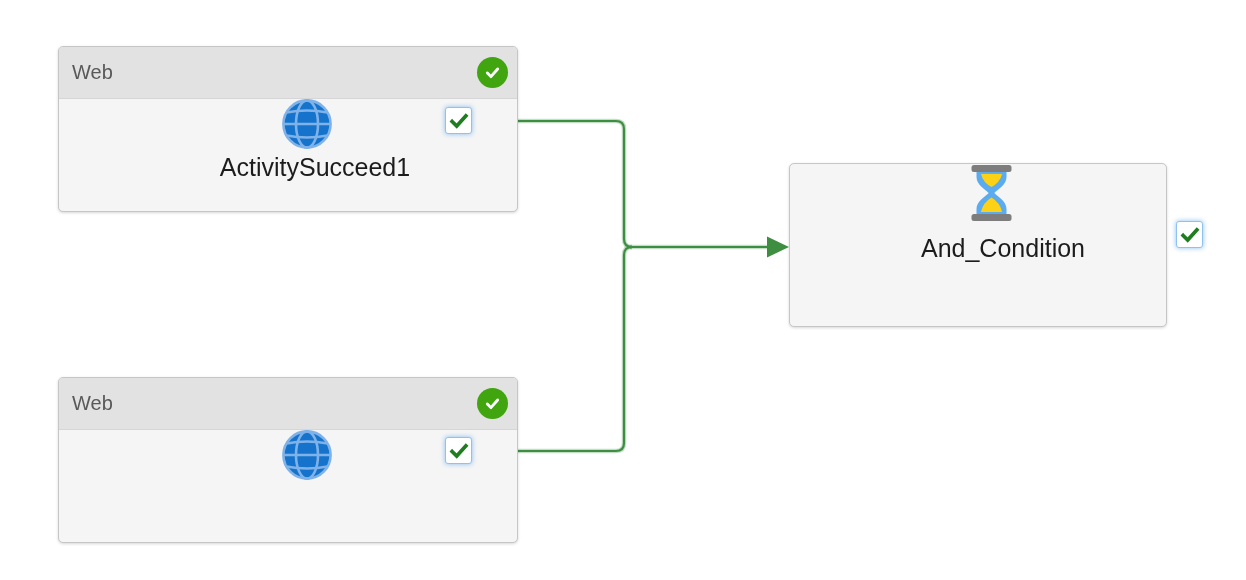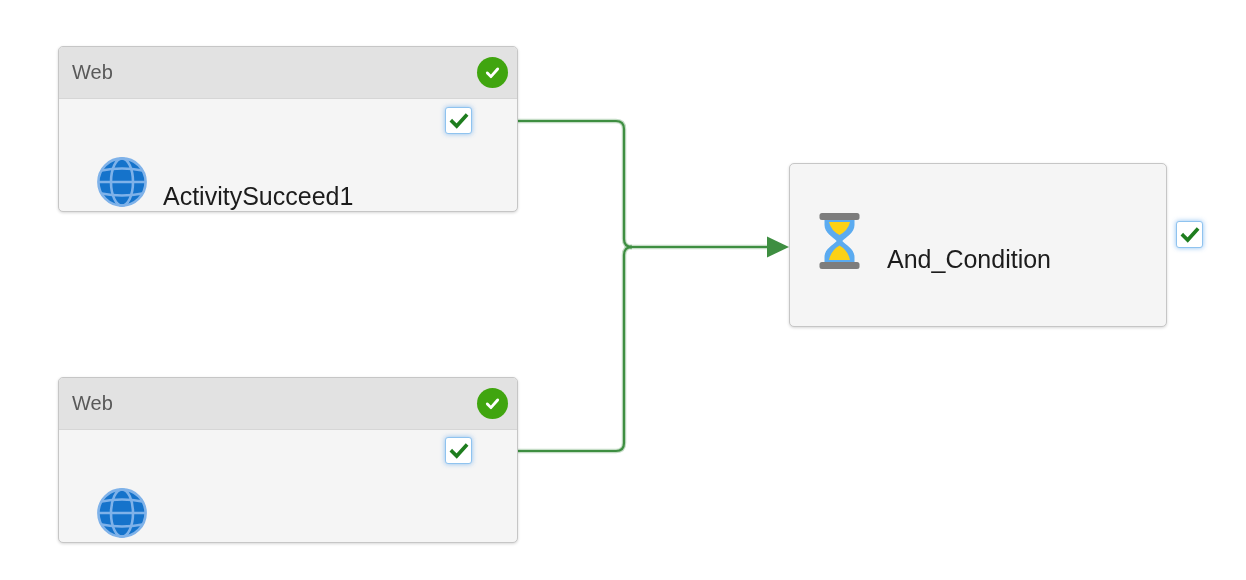--- a/index.html
+++ b/index.html
@@ -20,26 +20,26 @@
   .card-header{
     height:52px;background:#e2e2e2;border-bottom:1px solid #d6d6d6;
     display:flex;align-items:center;padding:0 9px 0 13px;box-sizing:border-box;
   }
   .card-title{flex:1;font-size:20px;color:#595959;}
   .status-badge{
     width:31px;height:31px;border-radius:50%;background:#40a50f;
     display:flex;align-items:center;justify-content:center;flex:0 0 auto;
   }
   .card-body{
-    height:112px;display:flex;align-items:flex-end;padding-left:38px;box-sizing:border-box;
+    height:112px;display:flex;align-items:center;padding-left:38px;box-sizing:border-box;flex-direction:column;
   }
   .activity-name{font-size:25px;color:#1c1c1c;margin-left:16px;white-space:nowrap;}
 
   #node-wait{left:789px;top:163px;width:378px;height:164px;}
-  #node-wait .card-body{height:110px;padding-left:26px;}
+  #node-wait .card-body{height:110px;padding-left:26px;gap:8px;}
   #node-wait .activity-name{margin-left:24px;}
   #node-web1{left:58px;top:46px;}
   #node-web2{left:58px;top:377px;}
 
   .connector{
     position:absolute;width:27px;height:27px;background:#ffffff;
     border:1px solid #8fc3ef;border-radius:3px;box-sizing:border-box;
     box-shadow:0 0 5px rgba(120,180,240,.85);
     display:flex;align-items:center;justify-content:center;
   }

